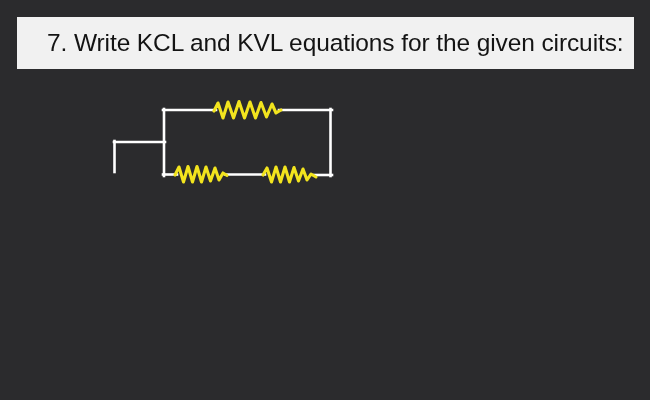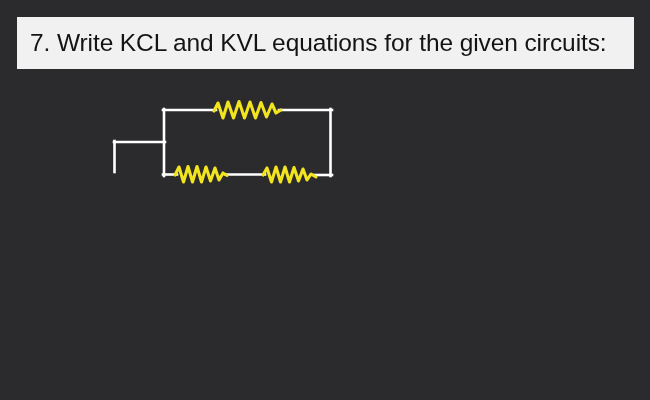--- a/index.html
+++ b/index.html
@@ -26,21 +26,21 @@
     height: 52px;
     background: #f1f1f1;
     display: flex;
     align-items: center;
   }
   #title-text {
     font-family: "Liberation Sans", sans-serif;
     font-size: 24.5px;
     line-height: 1.1;
     color: #141414;
-    padding-left: 13px;
+    padding-left: 30px;
     letter-spacing: -0.1px;
     white-space: nowrap;
   }
   #circuit-area {
     position: absolute;
     left: 0;
     top: 0;
     width: 650px;
     height: 400px;
   }

